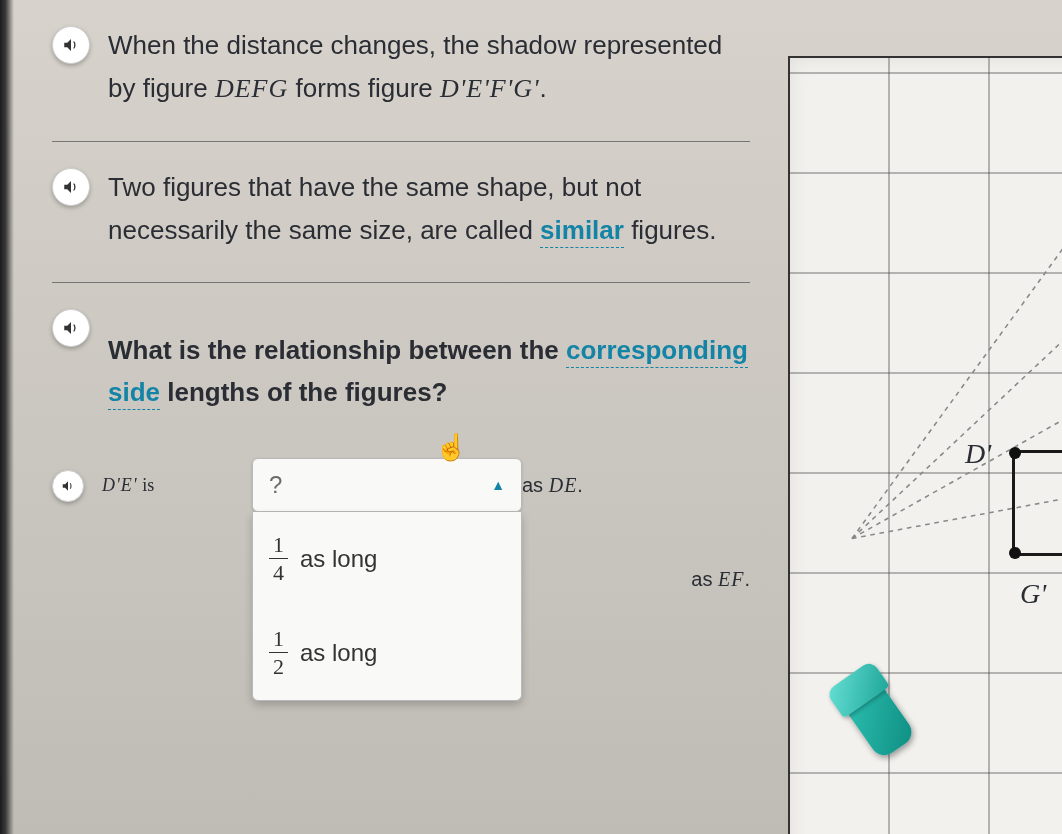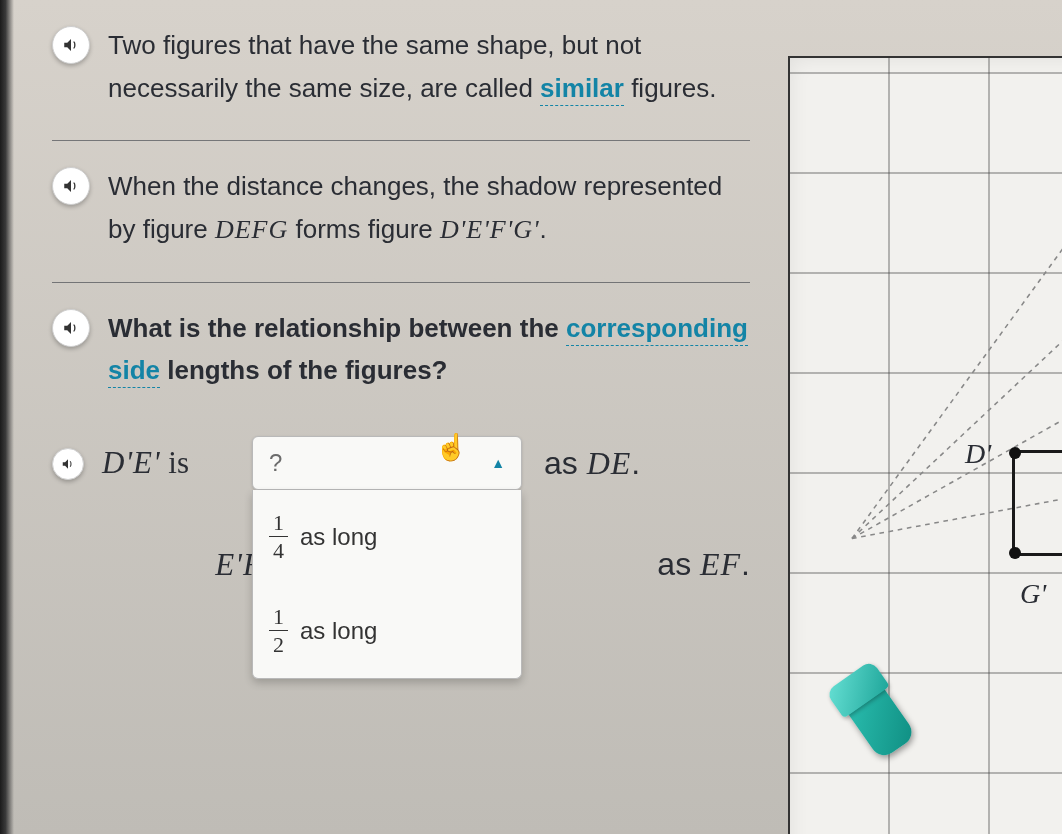--- a/index.html
+++ b/index.html
@@ -81,28 +81,27 @@
   .interaction-rows {
     padding-left: 56px;
     width: 100%;
   }
   .row {
     display: flex;
     align-items: center;
     margin-top: 26px;
   }
   .row .label-left {
-    font-size: 31px;
+    font-size: 18px;
     font-family: "Cambria Math", "STIX", Georgia, serif;
     font-style: italic;
     width: 150px;
   }
   .row .label-right {
-    font-size: 32px;
-    margin-left: 22px;
+    font-size: 20px;
   }
   .pointer-icon {
     position: absolute;
     left: 435px;
     top: 432px;
     font-size: 26px;
     pointer-events: none;
     user-select: none;
   }
   .dropdown {
@@ -240,45 +239,45 @@
   <div class="content-col">
 
     <div class="block divider">
       <div class="speaker-btn">
         <svg width="18" height="18" viewBox="0 0 24 24">
           <path d="M3 9v6h4l5 5V4L7 9H3z" fill="#333"></path>
           <path d="M16 8c1.5 1 1.5 7 0 8" stroke="#333" stroke-width="1.8" fill="none" stroke-linecap="round"></path>
         </svg>
       </div>
       <div class="prose">
-        <span>Two figures that have the same shape, but not necessarily the same size, are called </span><span class="link-term">similar</span><span> figures.</span>
+        <span>When the distance changes, the shadow represented by figure </span><span class="mathit">DEFG</span><span> forms figure </span><span class="mathit">D'E'F'G'</span><span>.</span>
       </div>
     </div>
 
     <div class="block divider">
       <div class="speaker-btn">
         <svg width="18" height="18" viewBox="0 0 24 24">
           <path d="M3 9v6h4l5 5V4L7 9H3z" fill="#333"></path>
           <path d="M16 8c1.5 1 1.5 7 0 8" stroke="#333" stroke-width="1.8" fill="none" stroke-linecap="round"></path>
         </svg>
       </div>
       <div class="prose">
-        <span>When the distance changes, the shadow represented by figure </span><span class="mathit">DEFG</span><span> forms figure </span><span class="mathit">D'E'F'G'</span><span>.</span>
+        <span>Two figures that have the same shape, but not necessarily the same size, are called </span><span class="link-term">similar</span><span> figures.</span>
       </div>
     </div>
 
     <div class="question-area">
       <div class="question-header">
         <div class="speaker-btn">
           <svg width="18" height="18" viewBox="0 0 24 24">
             <path d="M3 9v6h4l5 5V4L7 9H3z" fill="#333"></path>
             <path d="M16 8c1.5 1 1.5 7 0 8" stroke="#333" stroke-width="1.8" fill="none" stroke-linecap="round"></path>
           </svg>
         </div>
-        <div class="prose" style="font-weight:600;">
+        <div class="prose" style="font-weight:600;margin-top:22px;">
           <span>What is the relationship between the </span><span class="link-term">corresponding side</span><span> lengths of the figures?</span>
         </div>
       </div>
 
       <div class="interaction-rows">
 
         <div class="row">
           <div class="speaker-btn speaker-small" style="margin-right:18px;margin-left:-56px;">
             <svg width="14" height="14" viewBox="0 0 24 24">
               <path d="M3 9v6h4l5 5V4L7 9H3z" fill="#333"></path>

